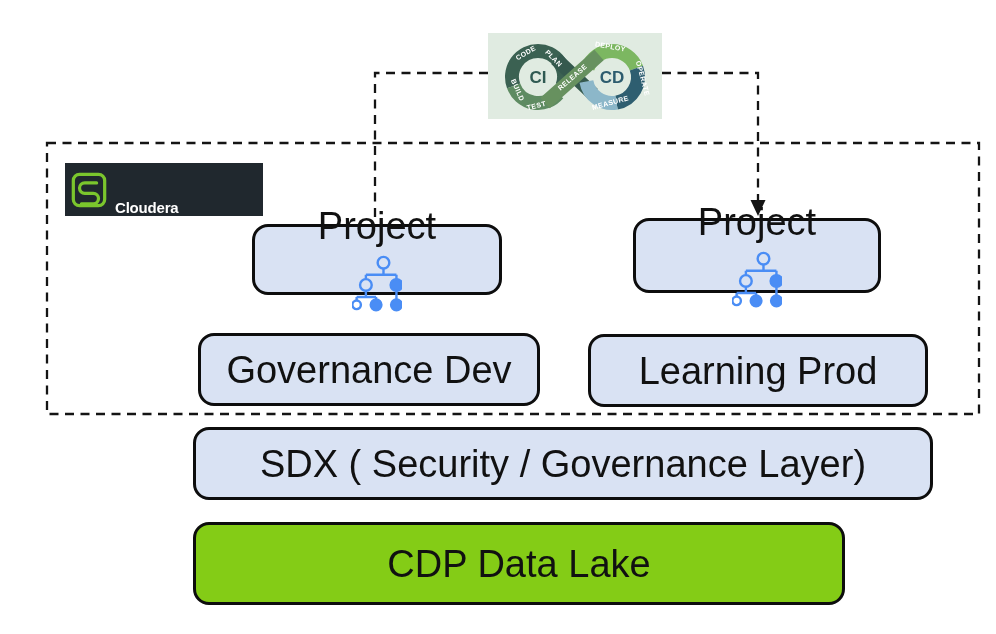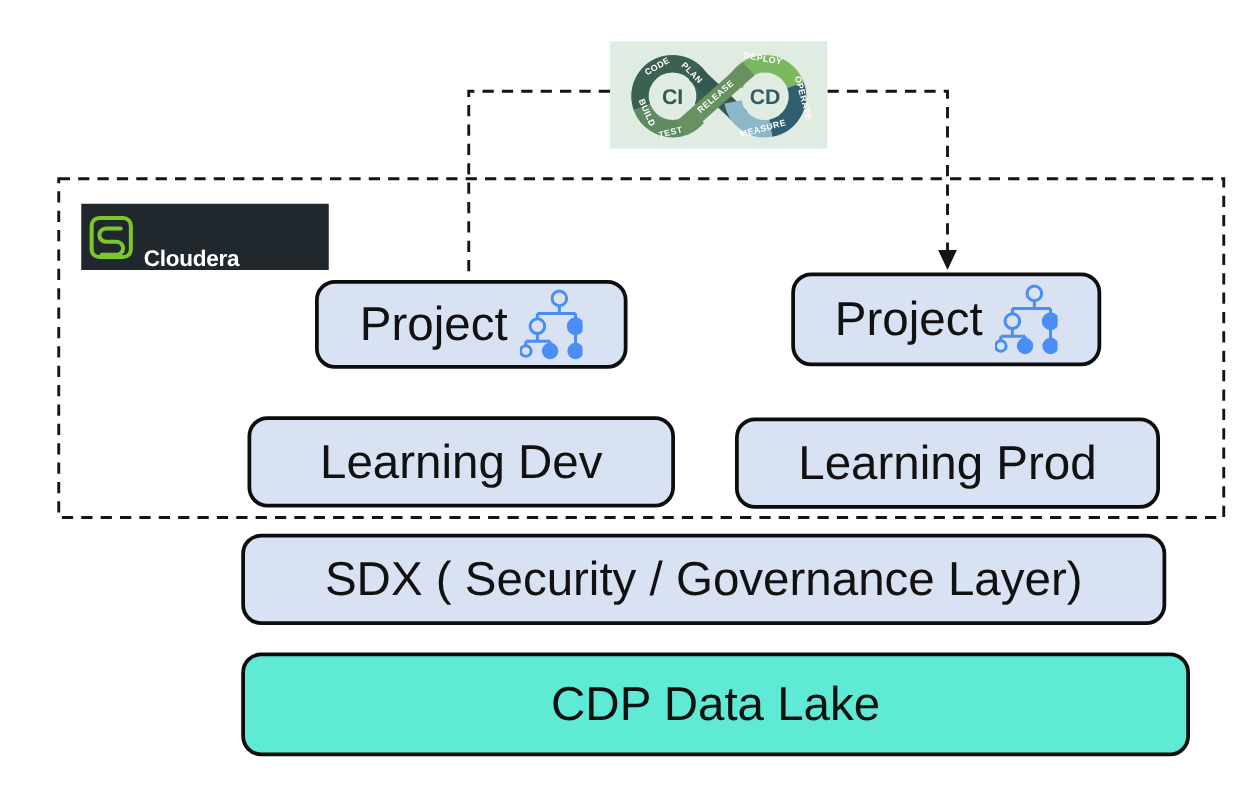--- a/index.html
+++ b/index.html
@@ -5,36 +5,36 @@
   html,body{margin:0;padding:0;background:#ffffff;}
   #canvas{
     position:relative;width:996px;height:634px;background:#ffffff;
     font-family:"Liberation Sans","DejaVu Sans",sans-serif;overflow:hidden;
   }
   
   .node{
     position:absolute;box-sizing:border-box;
     background:#d9e2f3;border:3px solid #0d0d0d;border-radius:16px;
     display:flex;align-items:center;justify-content:center;
-    color:#111111;font-size:38px;line-height:1;white-space:nowrap;
+    color:#111111;font-size:38px;line-height:1;white-space:nowrap;flex-direction:column;
   }
   .node.project{font-size:38px;gap:10px;}
   .node.cdp{background:#f0a13c;}
   
   #overlay{position:absolute;left:0;top:0;z-index:1;}
   
   #cicd{position:absolute;left:488px;top:33px;z-index:3;}
   #cicd text.stage{fill:#ffffff;font-size:7px;font-weight:bold;letter-spacing:.4px;text-anchor:middle;font-family:"Liberation Sans",sans-serif;}
   #cicd text.big{font-size:17px;font-weight:bold;text-anchor:middle;font-family:"Liberation Sans",sans-serif;}
   
   #logo{
     position:absolute;left:65px;top:163px;width:198px;height:53px;z-index:3;
     background:#20282e;display:flex;align-items:center;padding-left:5px;box-sizing:border-box;gap:7px;
   }
-  #logo .logo-text{color:#ffffff;font-size:18px;font-weight:bold;line-height:1.06;letter-spacing:-0.2px;margin-top:36px;}
+  #logo .logo-text{color:#ffffff;font-size:15px;font-weight:bold;line-height:1.06;letter-spacing:-0.2px;margin-top:36px;}
   
   .tree-icon svg{display:block;}
 </style>
 </head>
 <body>
 
 <div id="canvas">
 
   <svg id="overlay" width="996" height="634" viewBox="0 0 996 634">
     <rect x="47" y="143" width="932" height="271" fill="none" stroke="#141414" stroke-width="2.3" stroke-dasharray="9 6.5"></rect>
@@ -107,28 +107,28 @@
           <circle cx="48" cy="32" r="6.3" fill="#4a8df5"></circle>
           <circle cx="5" cy="53.5" r="4.6"></circle>
           <circle cx="26" cy="53.5" r="5.8" fill="#4a8df5"></circle>
           <circle cx="48" cy="53.5" r="5.8" fill="#4a8df5"></circle>
         </g>
       </svg>
     </span>
   </div>
 
   <div class="node" style="left: 198px; top: 333px; width: 342px; height: 73px; z-index: 2; background-color: rgb(217, 226, 243);">
-    <span>Learning Dev</span>
+    <span>Governance Dev</span>
   </div>
 
   <div class="node" style="left: 588px; top: 334px; width: 340px; height: 73px; z-index: 2; background-color: rgb(217, 226, 243);">
     <span>Learning Prod</span>
   </div>
 
   <div class="node" style="left: 193px; top: 427px; width: 740px; height: 73px; z-index: 2; background-color: rgb(217, 226, 243); text-align: center;">
     <span>SDX ( Security / Governance Layer)</span>
   </div>
 
-  <div class="node cdp" style="left: 193px; top: 522px; width: 759px; height: 83px; z-index: 2; background-color: #5eead4;">
+  <div class="node cdp" style="left: 193px; top: 522px; width: 652px; height: 83px; z-index: 2; background-color: #84cc16;">
     <span>CDP Data Lake</span>
   </div>
 
 </div>
 
 </body></html>

